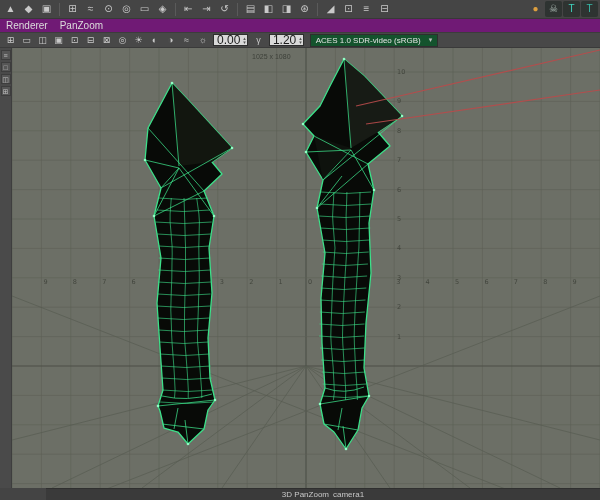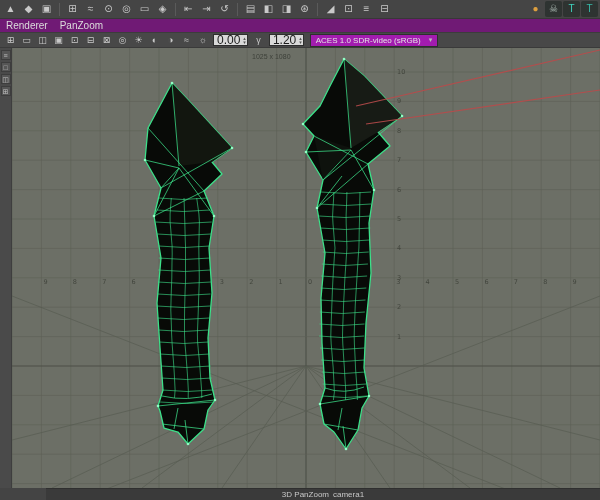--- a/index.html
+++ b/index.html
@@ -36,21 +36,21 @@
   }
   .vp-toolbar .tbtn { width:15px; height:13px; font-size:9px; }
   .spin-field {
     display:flex; align-items:center; background:#d9d9d9; border:1px solid #2e2e2e;
     height:12px; margin:0 2px; flex:0 0 auto;
   }
   .spin-val { font-size:12px; color:#1c1c1c; padding:0 3px; min-width:24px; text-align:right; }
   .spin-arrows { display:flex; flex-direction:column; justify-content:center;
     font-size:5px; line-height:4px; color:#555; padding-right:1px; }
   .dropdown {
-    display:flex; align-items:center; background:#a21caf; border:1px solid #2e2e2e;
+    display:flex; align-items:center; background:#14532d; border:1px solid #2e2e2e;
     height:13px; margin:0 3px; padding:0 5px; font-size:8px; color:#e4e4e4; gap:8px; flex:0 0 auto;
   }
   .dropdown .chev { font-size:7px; color:#bbb; }
 
   
   .main-area { flex:1 1 auto; display:flex; position:relative; }
   .left-strip {
     width:12px; background:#4a4a4a; border-right:1px solid #3e3e3e;
     display:flex; flex-direction:column; align-items:center; padding-top:2px; gap:2px; flex:0 0 12px;
   }

